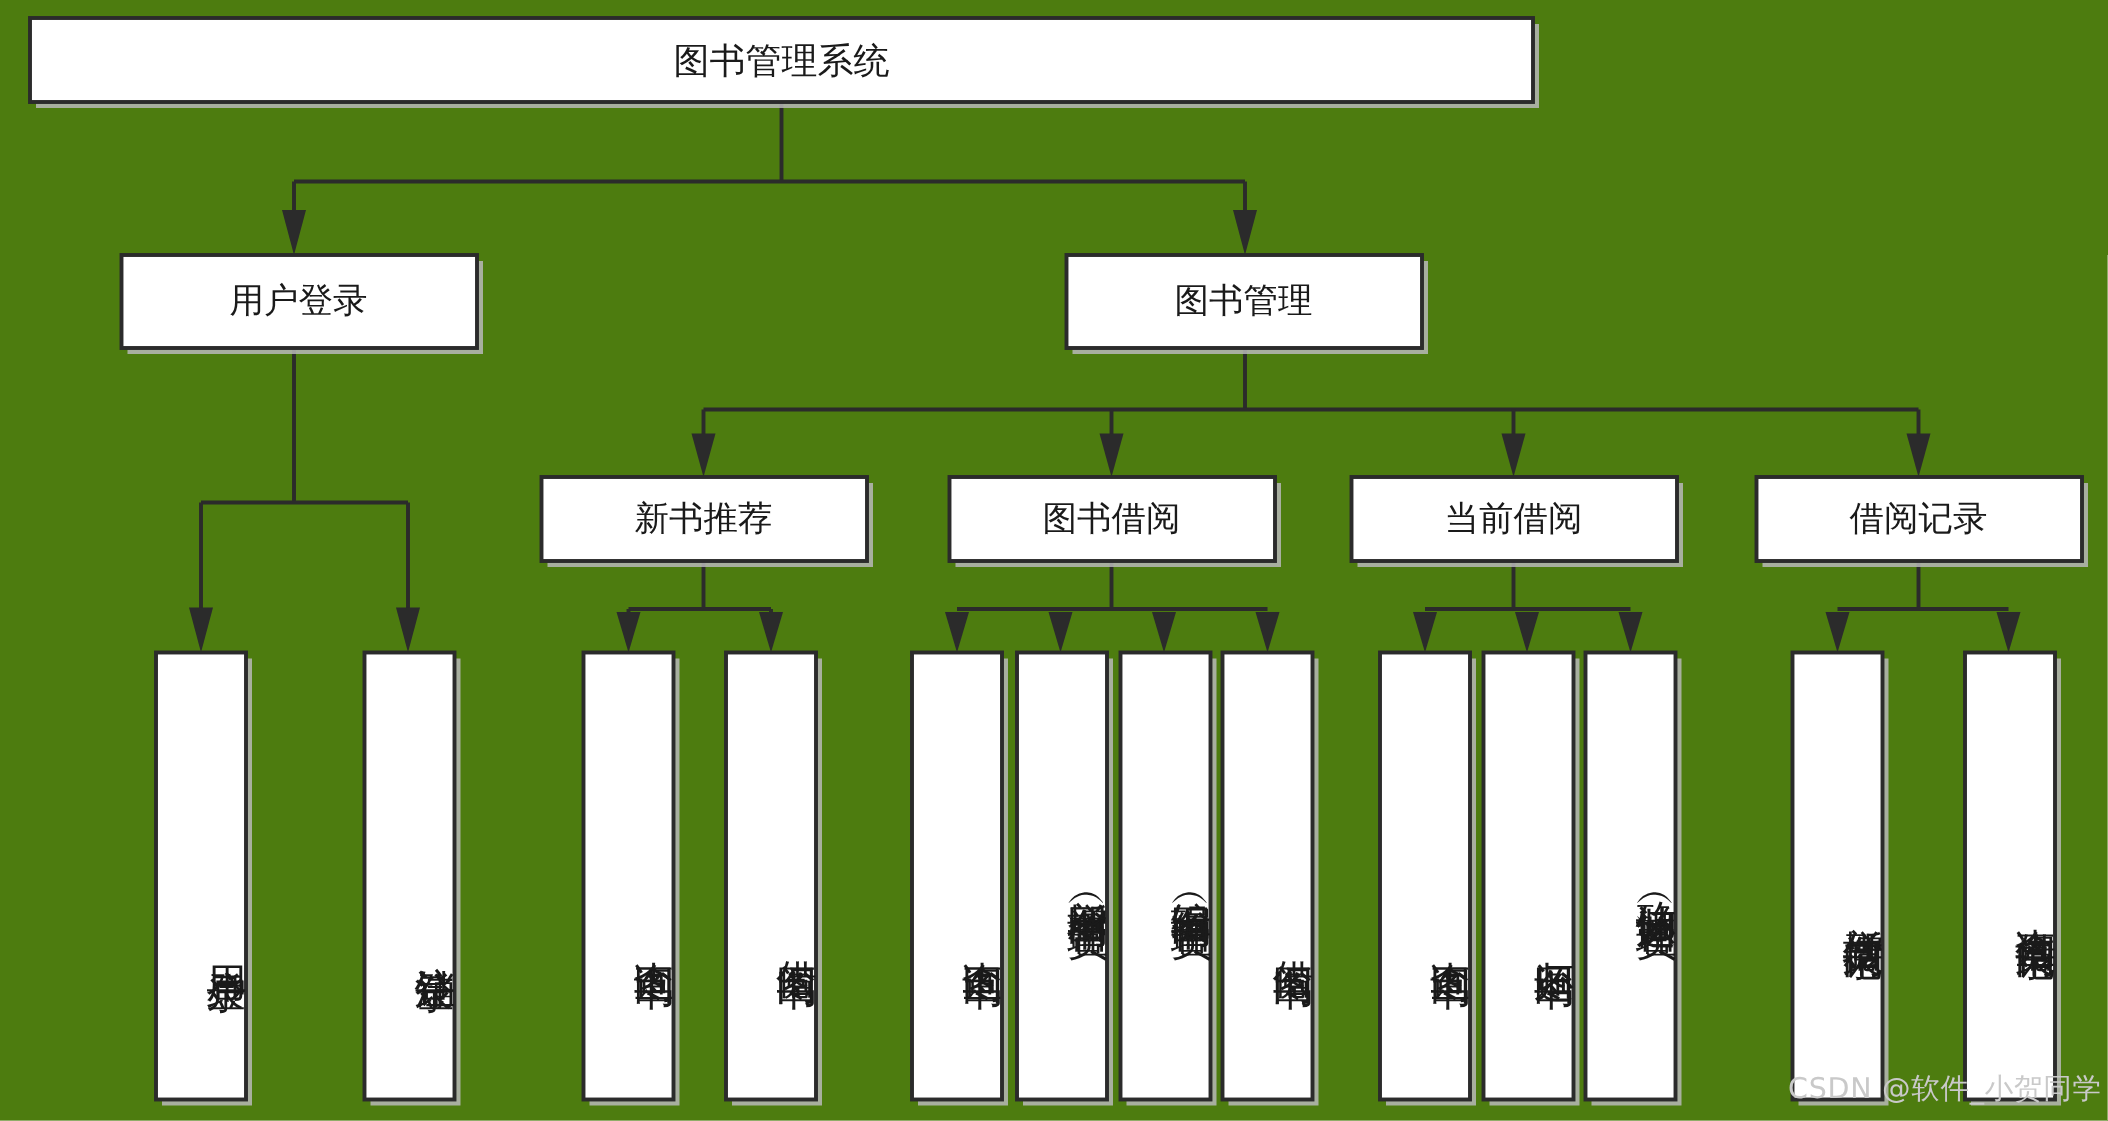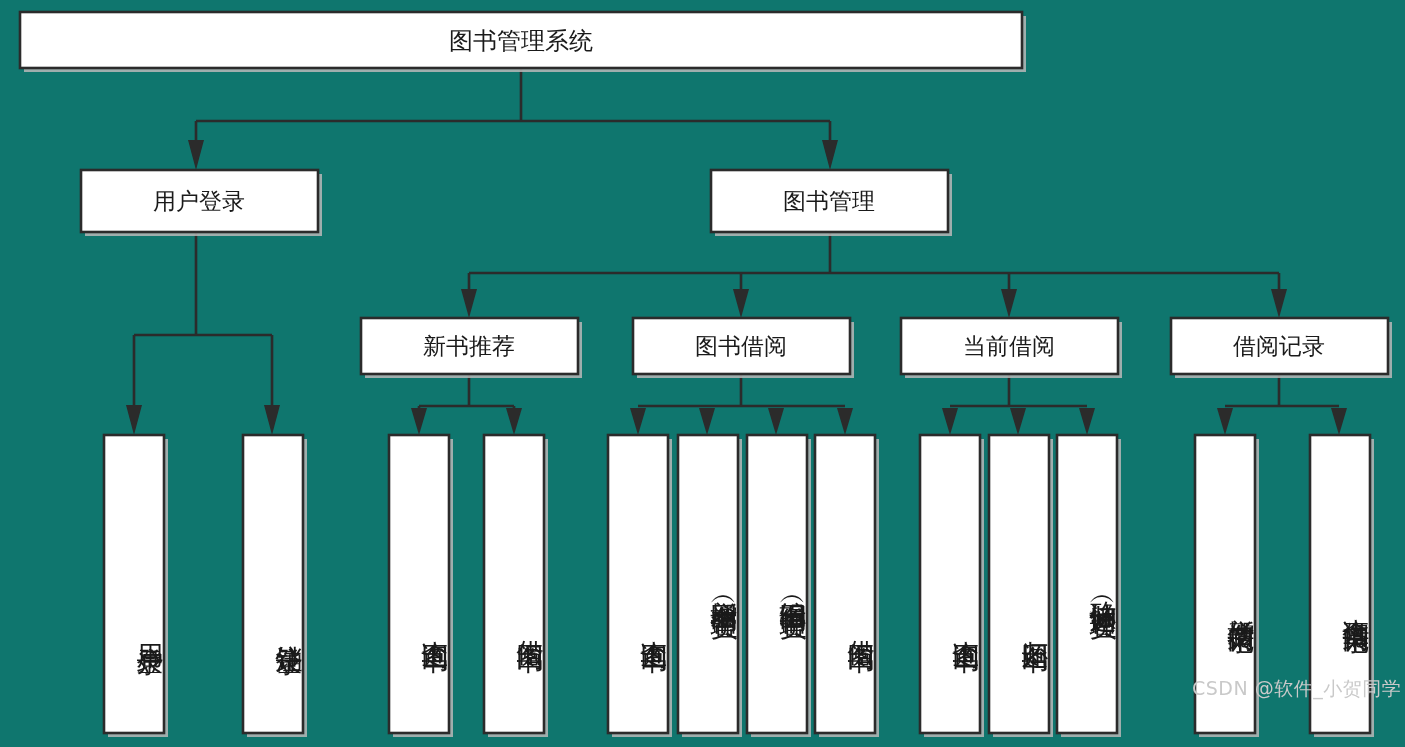--- a/index.html
+++ b/index.html
@@ -11,21 +11,21 @@
   body {
     width: 1405px;
     height: 747px;
     font-family: "DejaVu Sans", "Liberation Sans", sans-serif;
     overflow: hidden;
   }
   #diagram-root {
     position: relative;
     width: 1405px;
     height: 747px;
-    background: #0f766e;
+    background: #4d7c0f;
   }
   svg#tree-svg {
     position: absolute;
     left: 0;
     top: 0;
     width: 1405px;
     height: 747px;
     display: block;
   }
   .node-rect {
@@ -221,15 +221,15 @@
     <div class="vlabel" style="left:678px; top:443px; width:60px; height:290px;">新增图书（管理员）</div>
     <div class="vlabel" style="left:747px; top:443px; width:60px; height:290px;">编辑图书（管理员）</div>
     <div class="vlabel" style="left:815px; top:513px; width:60px; height:220px;">借阅图书</div>
     <div class="vlabel" style="left:920px; top:513px; width:60px; height:220px;">查询图书</div>
     <div class="vlabel" style="left:989px; top:513px; width:60px; height:220px;">归还图书</div>
     <div class="vlabel" style="left:1057px; top:443px; width:60px; height:290px;">确认归还（管理员）</div>
     <div class="vlabel" style="left:1195px; top:473px; width:60px; height:260px;">新增借阅记录</div>
     <div class="vlabel" style="left:1310px; top:473px; width:60px; height:260px;">查询借阅记录</div>
   </div>
 
-  <div class="watermark" style="left:1192px; top:676px;">CSDN @软件_小贺同学</div>
+  <div class="watermark" style="left:1192px; top:713px;">CSDN @软件_小贺同学</div>
 
 </div>
 
 </body></html>

